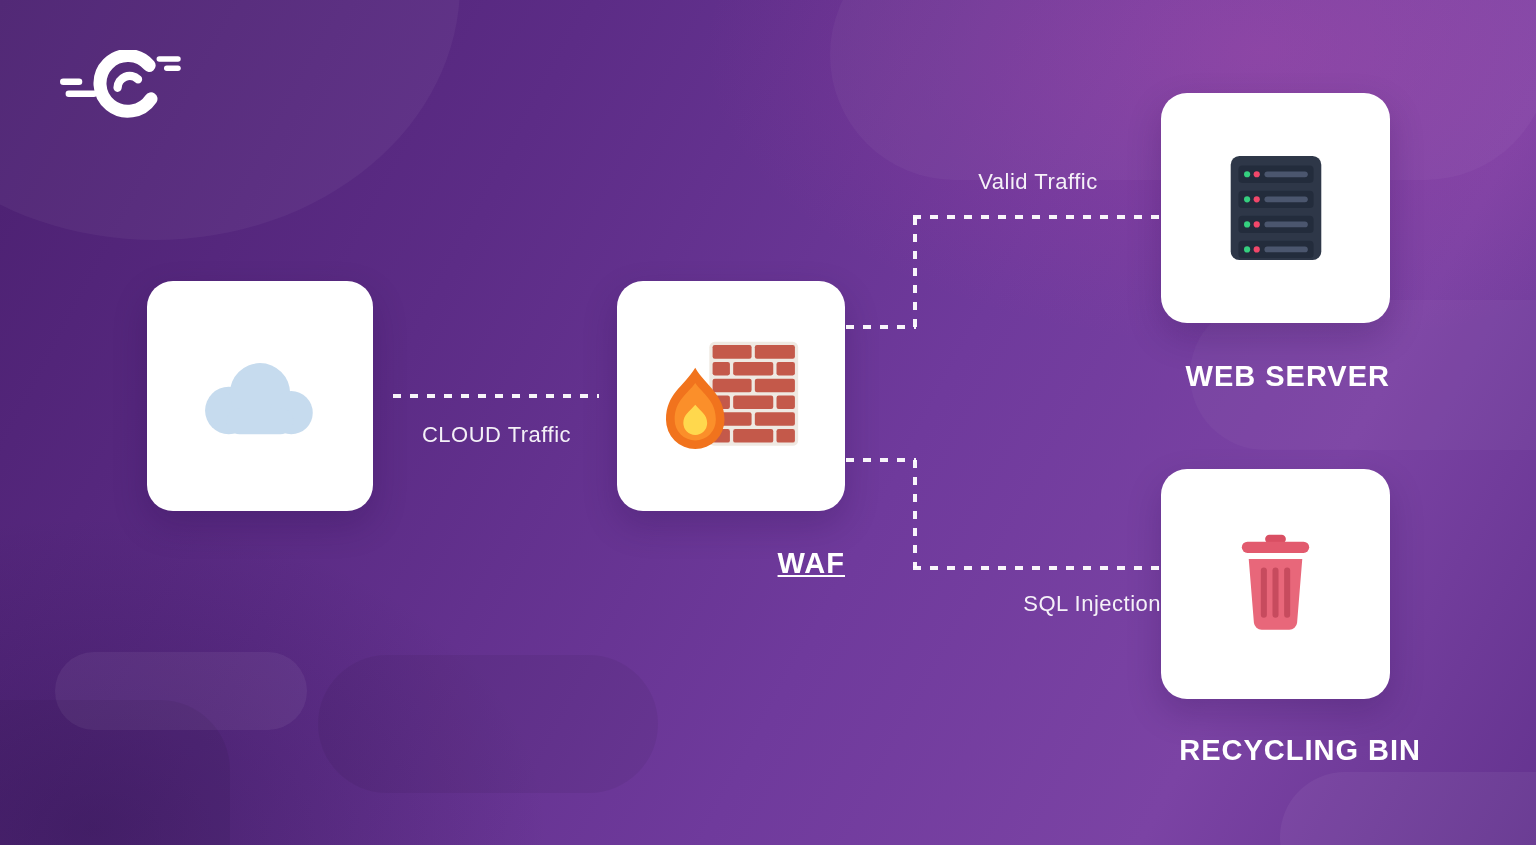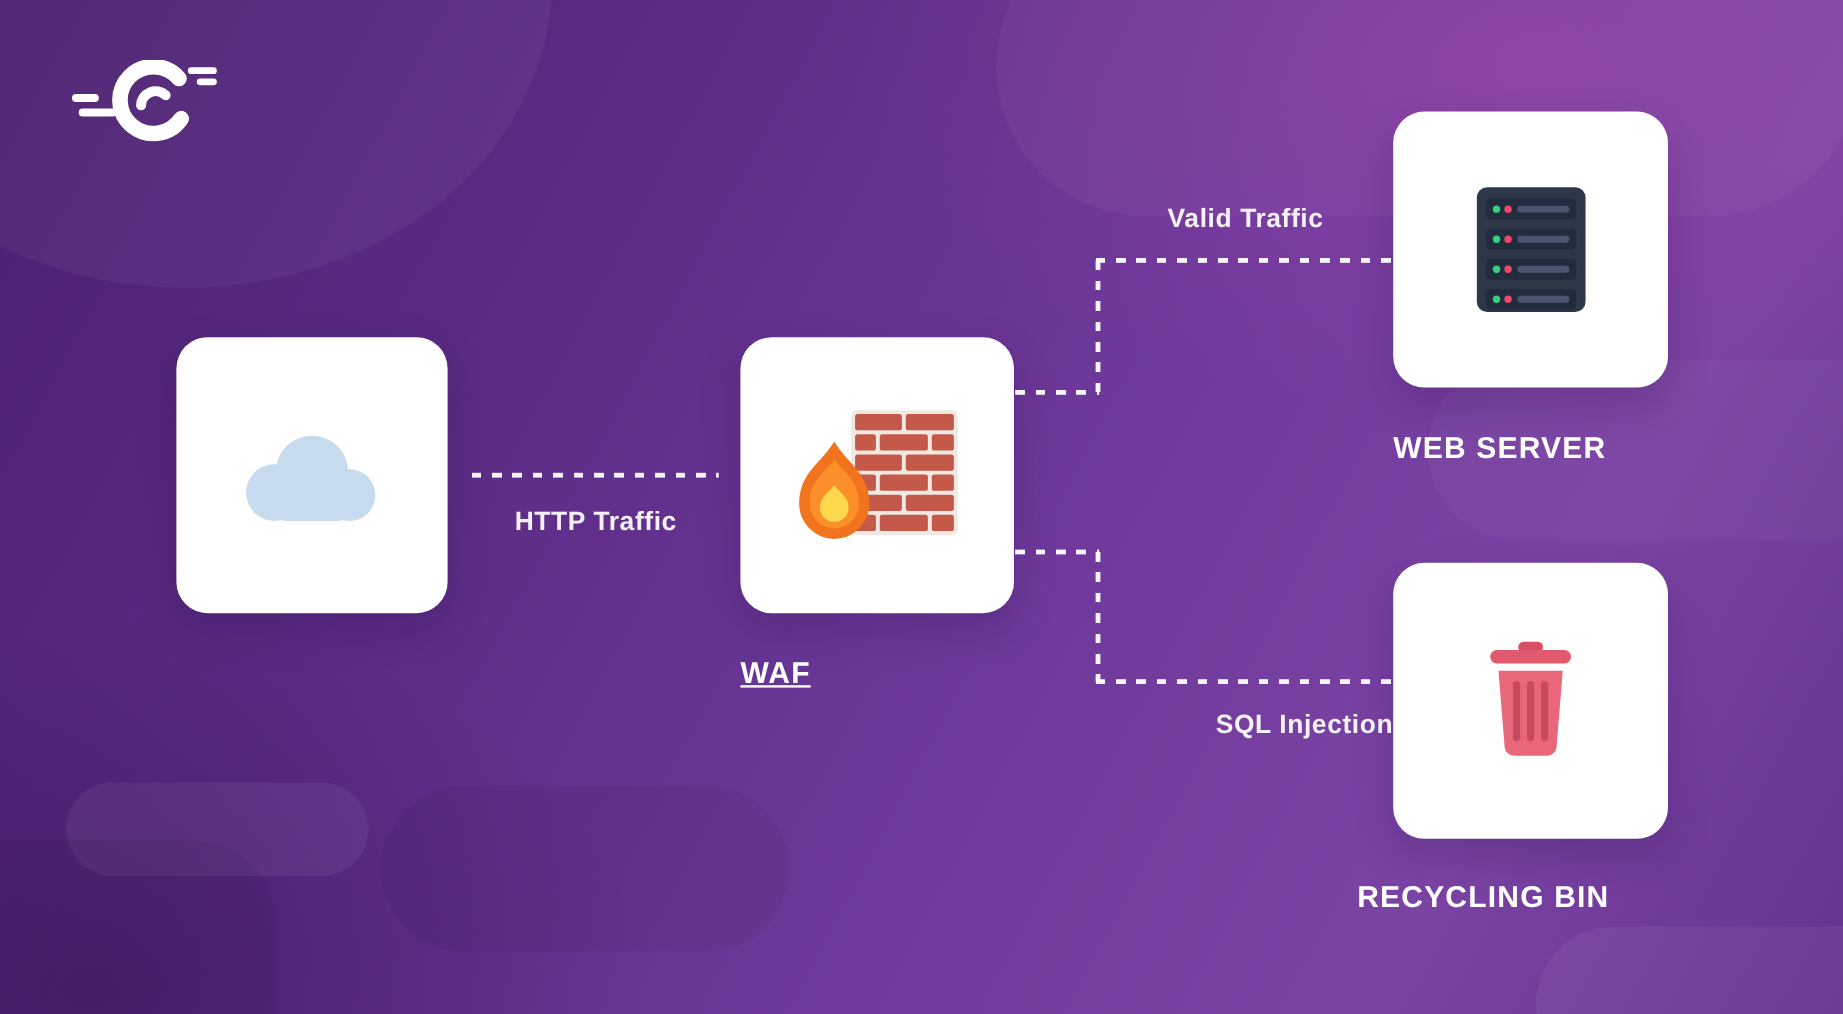--- a/index.html
+++ b/index.html
@@ -21,30 +21,30 @@
     background: #ffffff;
     border-radius: 26px;
     display: flex;
     align-items: center;
     justify-content: center;
     box-shadow: 0 14px 34px rgba(35, 10, 70, 0.22);
   }
   .node-label {
     position: absolute;
     color: #ffffff;
-    font-size: 25px;
+    font-size: 29px;
     font-weight: 700;
     letter-spacing: 1px;
-    text-align: left;
+    text-align: right;
   }
   .edge-label {
     position: absolute;
     color: rgba(255, 255, 255, 0.93);
     font-size: 22px;
-    font-weight: 700;
+    font-weight: 400;
     letter-spacing: 0.5px;
     text-align: center;
   }
   .dash-h {
     position: absolute;
     height: 4px;
     background: repeating-linear-gradient(90deg, #ffffff 0 8px, transparent 8px 17px);
     opacity: 0.95;
   }
   .dash-v {
@@ -157,21 +157,21 @@
       <rect x="16" y="12" width="78" height="13" rx="6.5" fill="#e25a6e"></rect>
       <path d="M24 32 h62 l-6 74 a9 9 0 0 1 -9 8 H39 a9 9 0 0 1 -9 -8 z" fill="#e8677a"></path>
       <rect x="38" y="42" width="7" height="58" rx="3.5" fill="#c74b5e"></rect>
       <rect x="51.5" y="42" width="7" height="58" rx="3.5" fill="#c74b5e"></rect>
       <rect x="65" y="42" width="7" height="58" rx="3.5" fill="#c74b5e"></rect>
     </svg>
   </div>
   <div class="node-label" style="left:1131px; top:734px; width:290px;">RECYCLING BIN</div>
 
   <div class="dash-h" style="left:393px; top:394px; width:206px;"></div>
-  <div class="edge-label" style="left:394px; top:422px; width:205px;">HTTP Traffic</div>
+  <div class="edge-label" style="left:394px; top:422px; width:205px;">CLOUD Traffic</div>
 
   <div class="dash-h" style="left:846px; top:325px; width:70px;"></div>
   <div class="dash-v" style="left:913px; top:217px; height:110px;"></div>
   <div class="dash-h" style="left:913px; top:215px; width:248px;"></div>
   <div class="edge-label" style="left:915px; top:169px; width:246px;">Valid Traffic</div>
 
   <div class="dash-h" style="left:846px; top:458px; width:70px;"></div>
   <div class="dash-v" style="left:913px; top:460px; height:108px;"></div>
   <div class="dash-h" style="left:913px; top:566px; width:248px;"></div>
   <div class="edge-label" style="left:915px; top:591px; width:246px;text-align:right;">SQL Injection</div>

